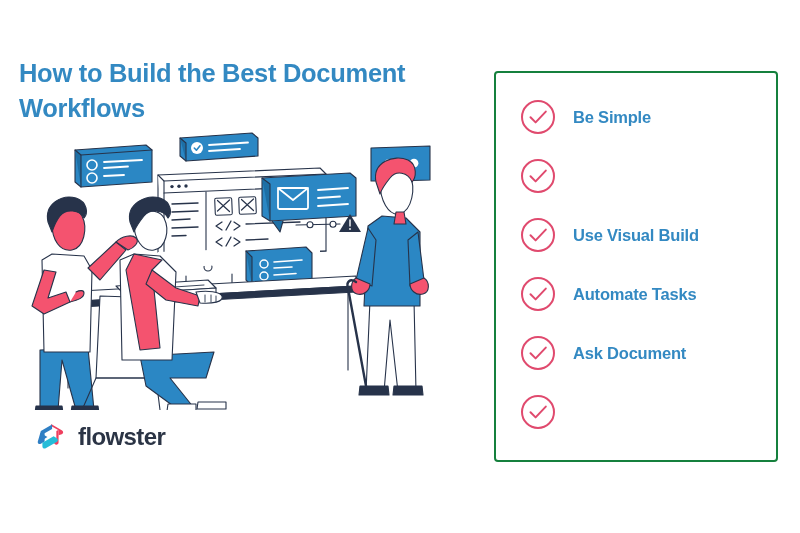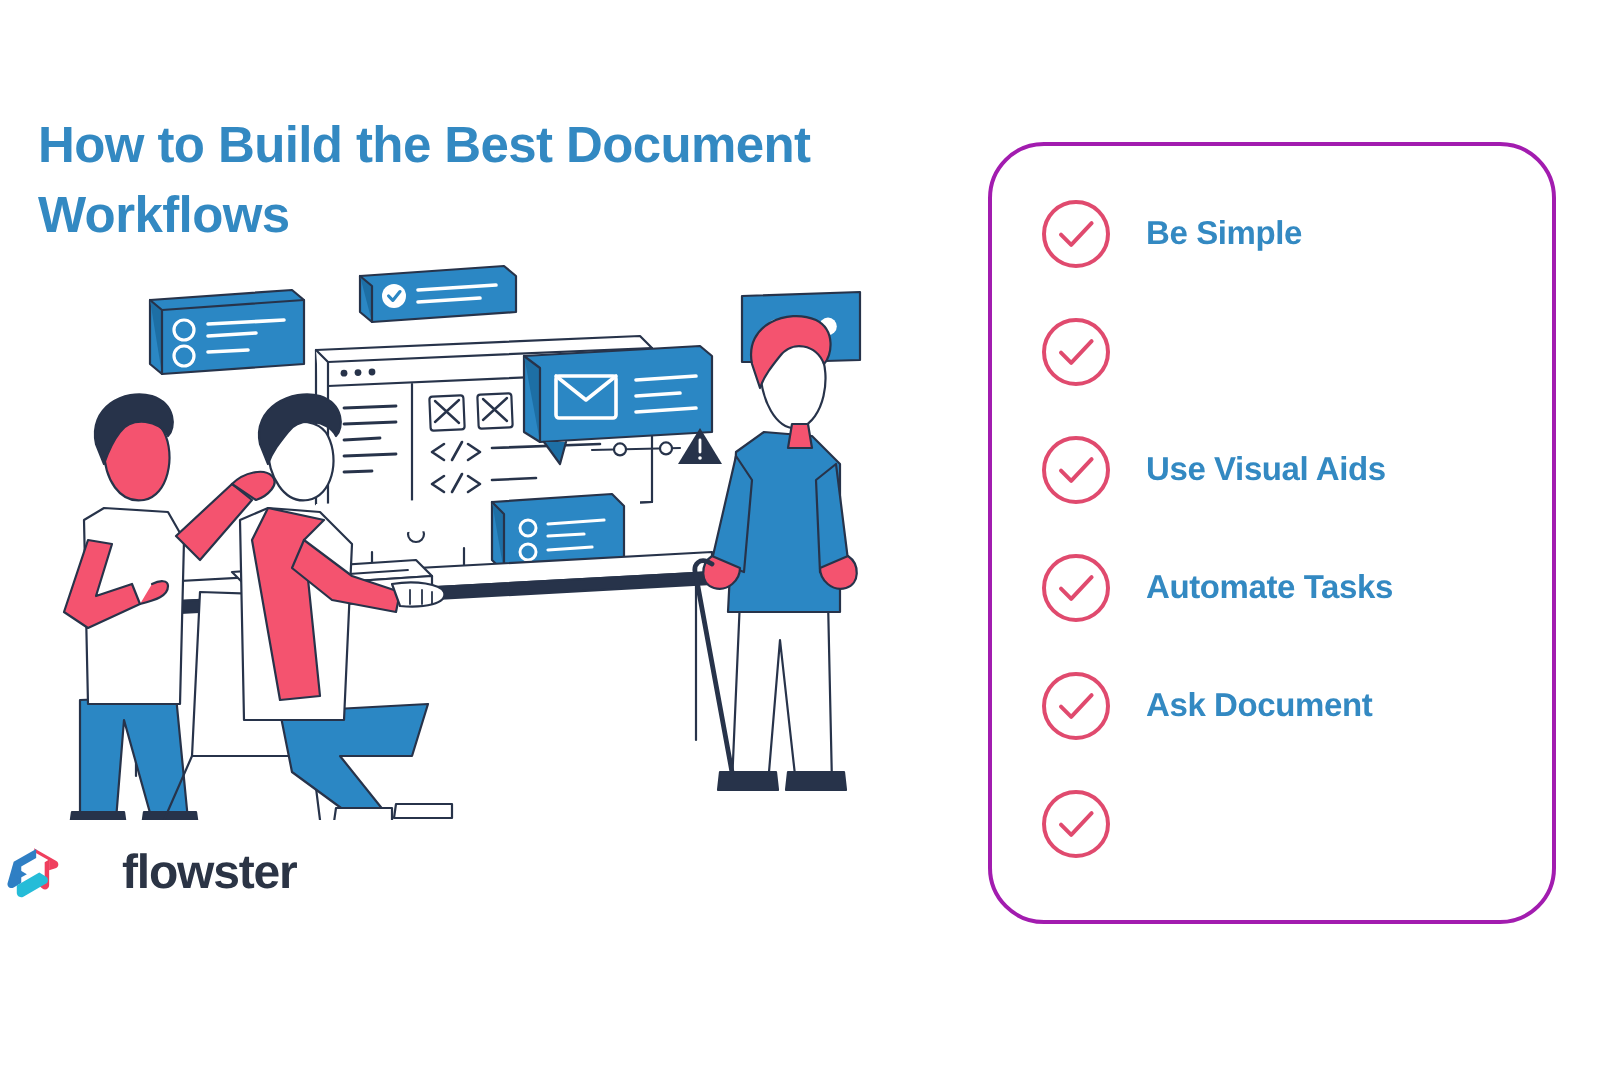--- a/index.html
+++ b/index.html
@@ -29,22 +29,22 @@
     color: #3389c2;
   }
 
   
   #checklist-panel {
     position: absolute;
     left: 494px;
     top: 71px;
     width: 284px;
     height: 391px;
-    border: 2px solid #a21caf;
-    border-radius: 28px;
+    border: 2px solid #15803d;
+    border-radius: 4px;
     box-sizing: border-box;
     background: #ffffff;
   }
   .check-item {
     position: absolute;
     left: 24px;
     display: flex;
     align-items: center;
     gap: 17px;
     height: 36px;
@@ -54,25 +54,25 @@
     font-size: 16.5px;
     font-weight: bold;
     color: #3389c2;
     letter-spacing: -0.2px;
     white-space: nowrap;
   }
 
   
   #logo {
     position: absolute;
-    left: 2px;
+    left: 36px;
     top: 421px;
     display: flex;
     align-items: center;
-    gap: 28px;
+    gap: 11px;
   }
   #logo-mark { width: 31px; height: 31px; display: block; }
   #logo-text {
     font-size: 24px;
     font-weight: bold;
     color: #2b3445;
     letter-spacing: -0.6px;
   }
 
   
@@ -277,21 +277,21 @@
         <circle cx="18" cy="18" r="16" fill="none" stroke="#e04a6e" stroke-width="2"></circle>
         <path d="M10.5 18.3 L15.6 23.4 L25.8 12.6" fill="none" stroke="#e04a6e" stroke-width="2" stroke-linecap="round" stroke-linejoin="round"></path>
       </svg>
     </div>
 
     <div class="check-item" style="top:144px">
       <svg class="check-icon" viewBox="0 0 36 36">
         <circle cx="18" cy="18" r="16" fill="none" stroke="#e04a6e" stroke-width="2"></circle>
         <path d="M10.5 18.3 L15.6 23.4 L25.8 12.6" fill="none" stroke="#e04a6e" stroke-width="2" stroke-linecap="round" stroke-linejoin="round"></path>
       </svg>
-      <span class="check-label">Use Visual Aids</span>
+      <span class="check-label">Use Visual Build</span>
     </div>
 
     <div class="check-item" style="top:203px">
       <svg class="check-icon" viewBox="0 0 36 36">
         <circle cx="18" cy="18" r="16" fill="none" stroke="#e04a6e" stroke-width="2"></circle>
         <path d="M10.5 18.3 L15.6 23.4 L25.8 12.6" fill="none" stroke="#e04a6e" stroke-width="2" stroke-linecap="round" stroke-linejoin="round"></path>
       </svg>
       <span class="check-label">Automate Tasks</span>
     </div>
 

